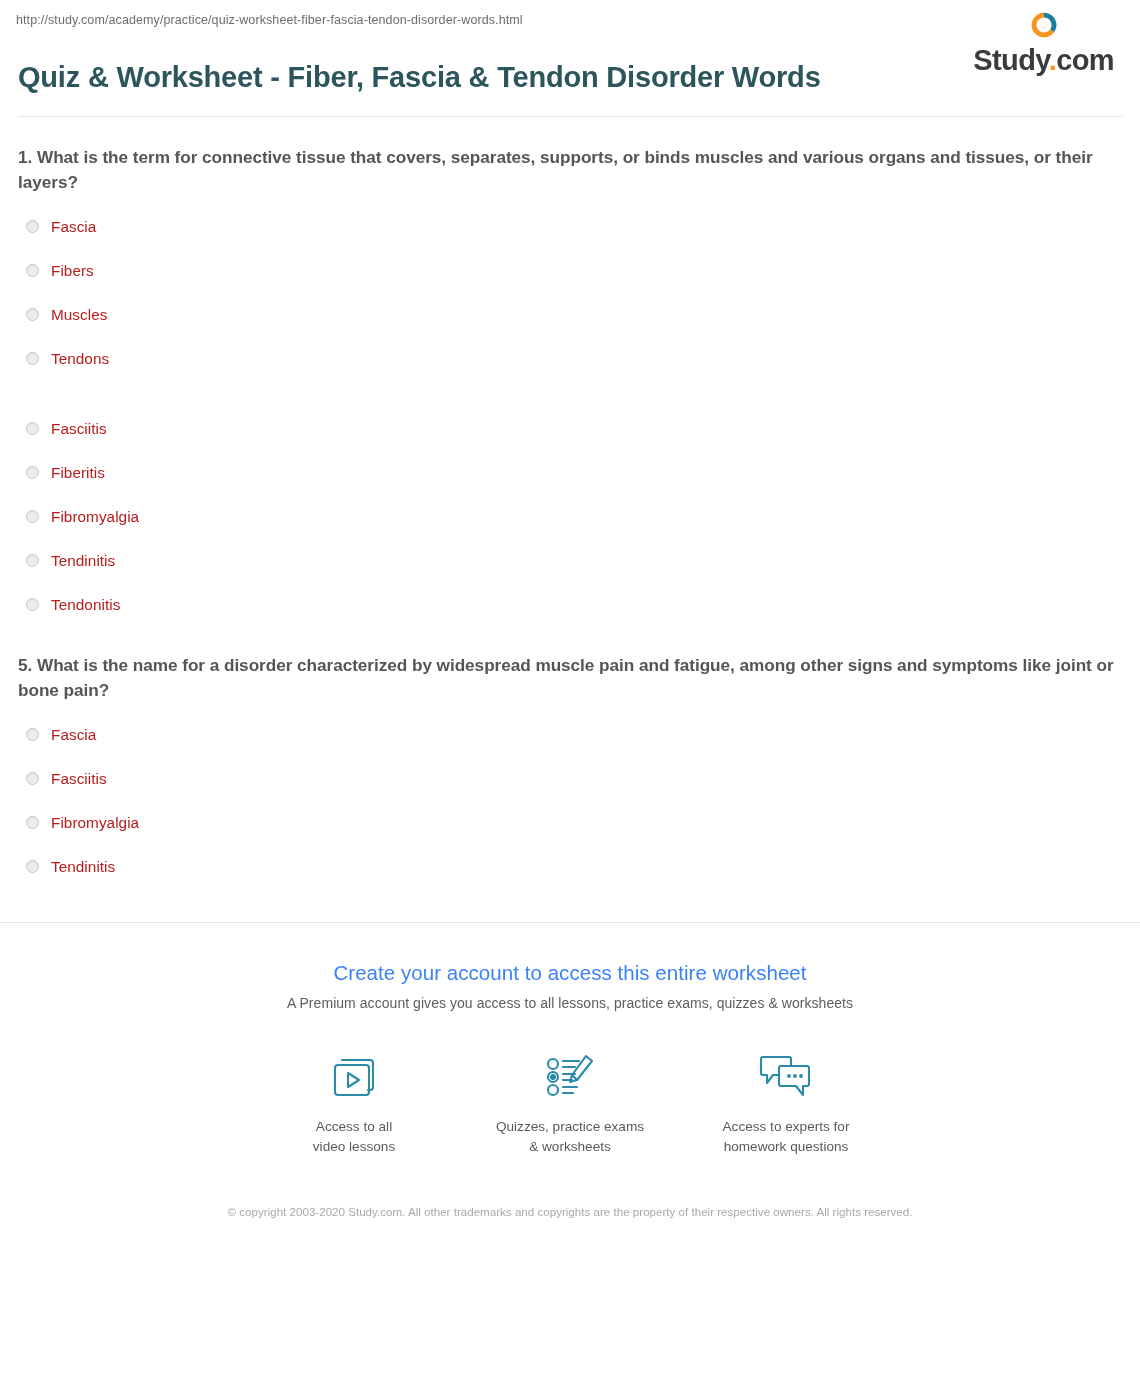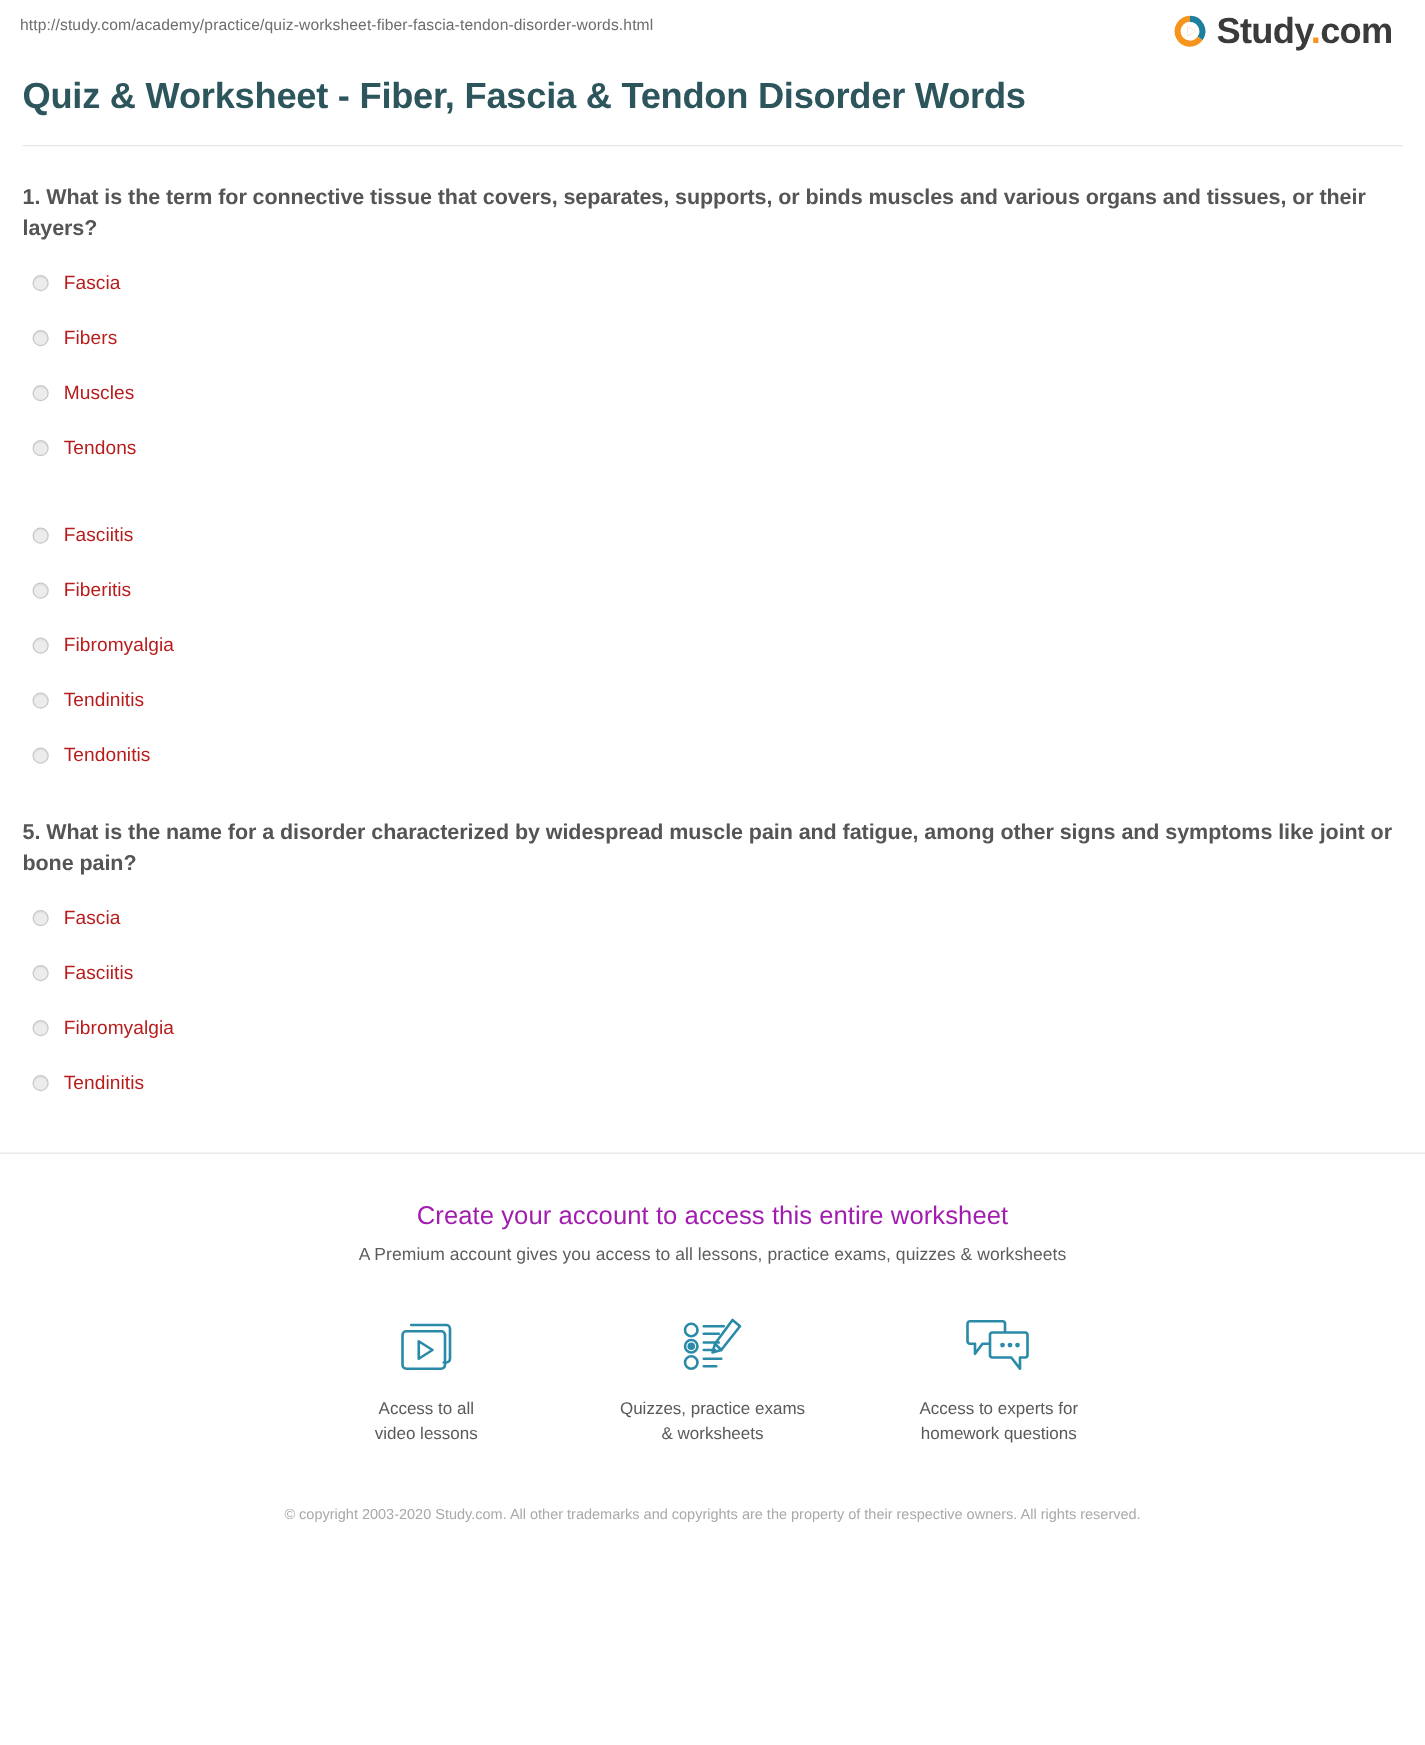--- a/index.html
+++ b/index.html
@@ -41,20 +41,21 @@
     padding-top: 3px;
     white-space: nowrap;
     font-family: "Liberation Sans", sans-serif;
   }
   .logo {
     display: flex;
     align-items: center;
     gap: 6px;
     padding-right: 10px;
     padding-top: 0px;
+    flex-direction: column;
   }
   .logo-mark { width: 30px; height: 30px; display:block; flex: 0 0 auto; }
   .logo-text {
     font-size: 29px;
     font-weight: bold;
     color: #3b3b3b;
     letter-spacing: -0.6px;
     line-height: 1;
     font-family: "Liberation Sans", sans-serif;
     white-space: nowrap;
@@ -119,35 +120,35 @@
 
   
   .promo {
     margin-top: 34px;
     border-top: 1px solid #e6e6e6;
     padding-top: 38px;
     text-align: center;
   }
   .promo-head {
     font-size: 20.5px;
-    color: #a21caf;
+    color: #3b82f6;
     margin: 0 0 10px 0;
     font-weight: normal;
     letter-spacing: 0.05px;
   }
   .promo-sub {
     font-size: 14px;
     color: #5d5d5d;
     margin: 0;
     letter-spacing: 0.05px;
   }
   .perks {
     display: flex;
     justify-content: center;
-    gap: 13px;
+    gap: 0px;
     margin-top: 40px;
   }
   .perk {
     width: 216px;
     display: flex;
     flex-direction: column;
     align-items: center;
   }
   .perk-icon { height: 52px; display: flex; align-items: center; justify-content: center; }
   .perk-label {

